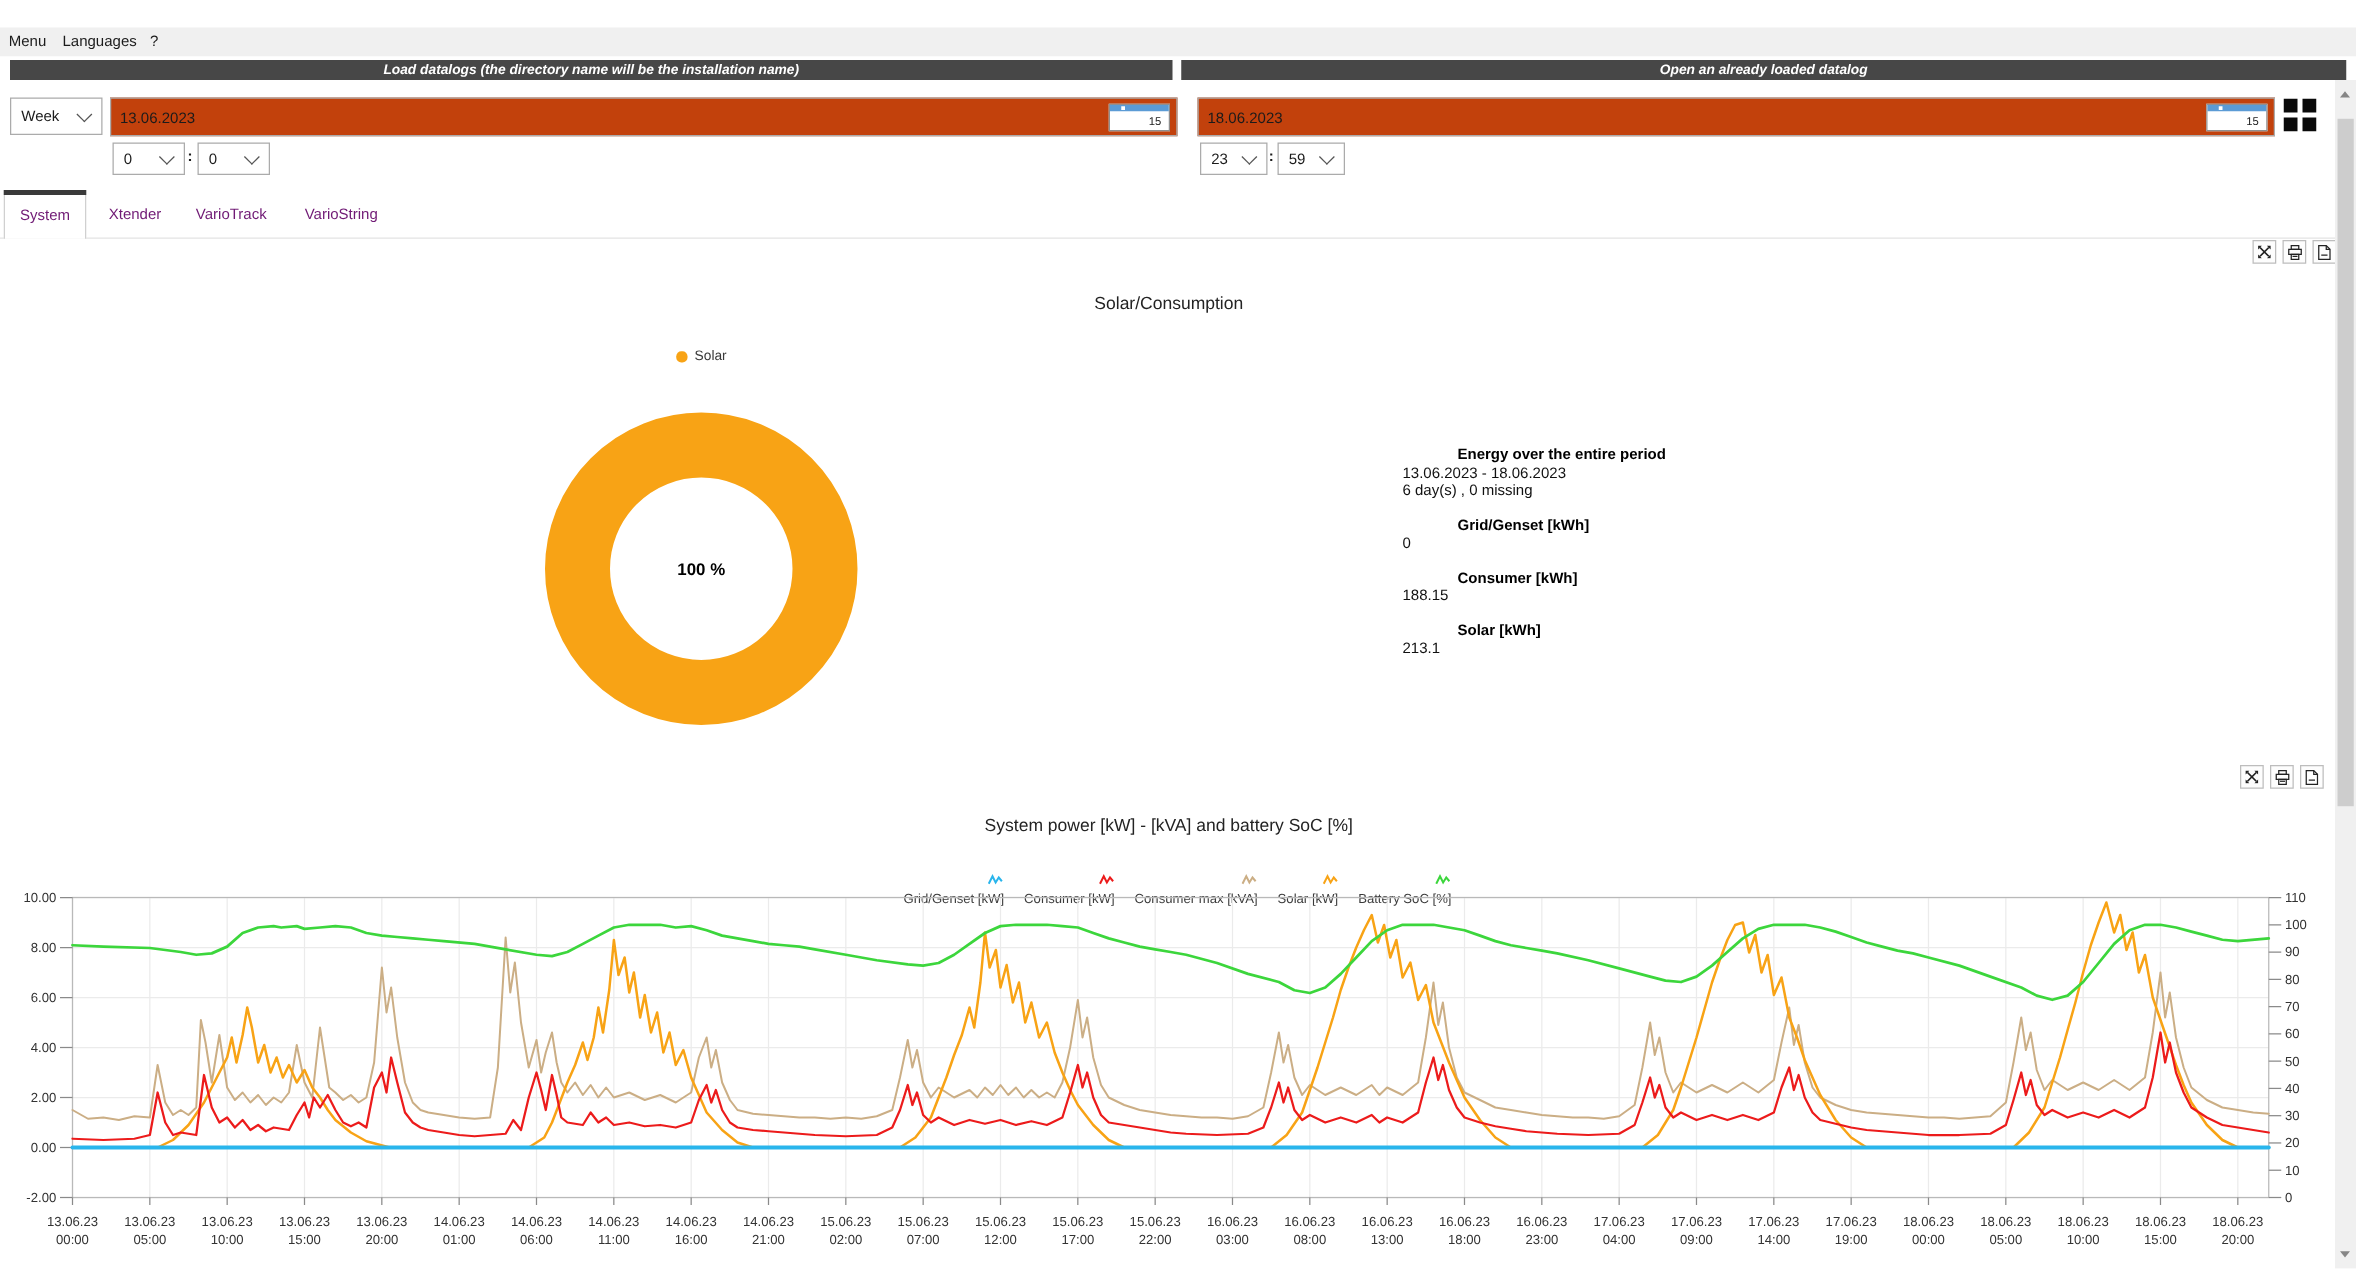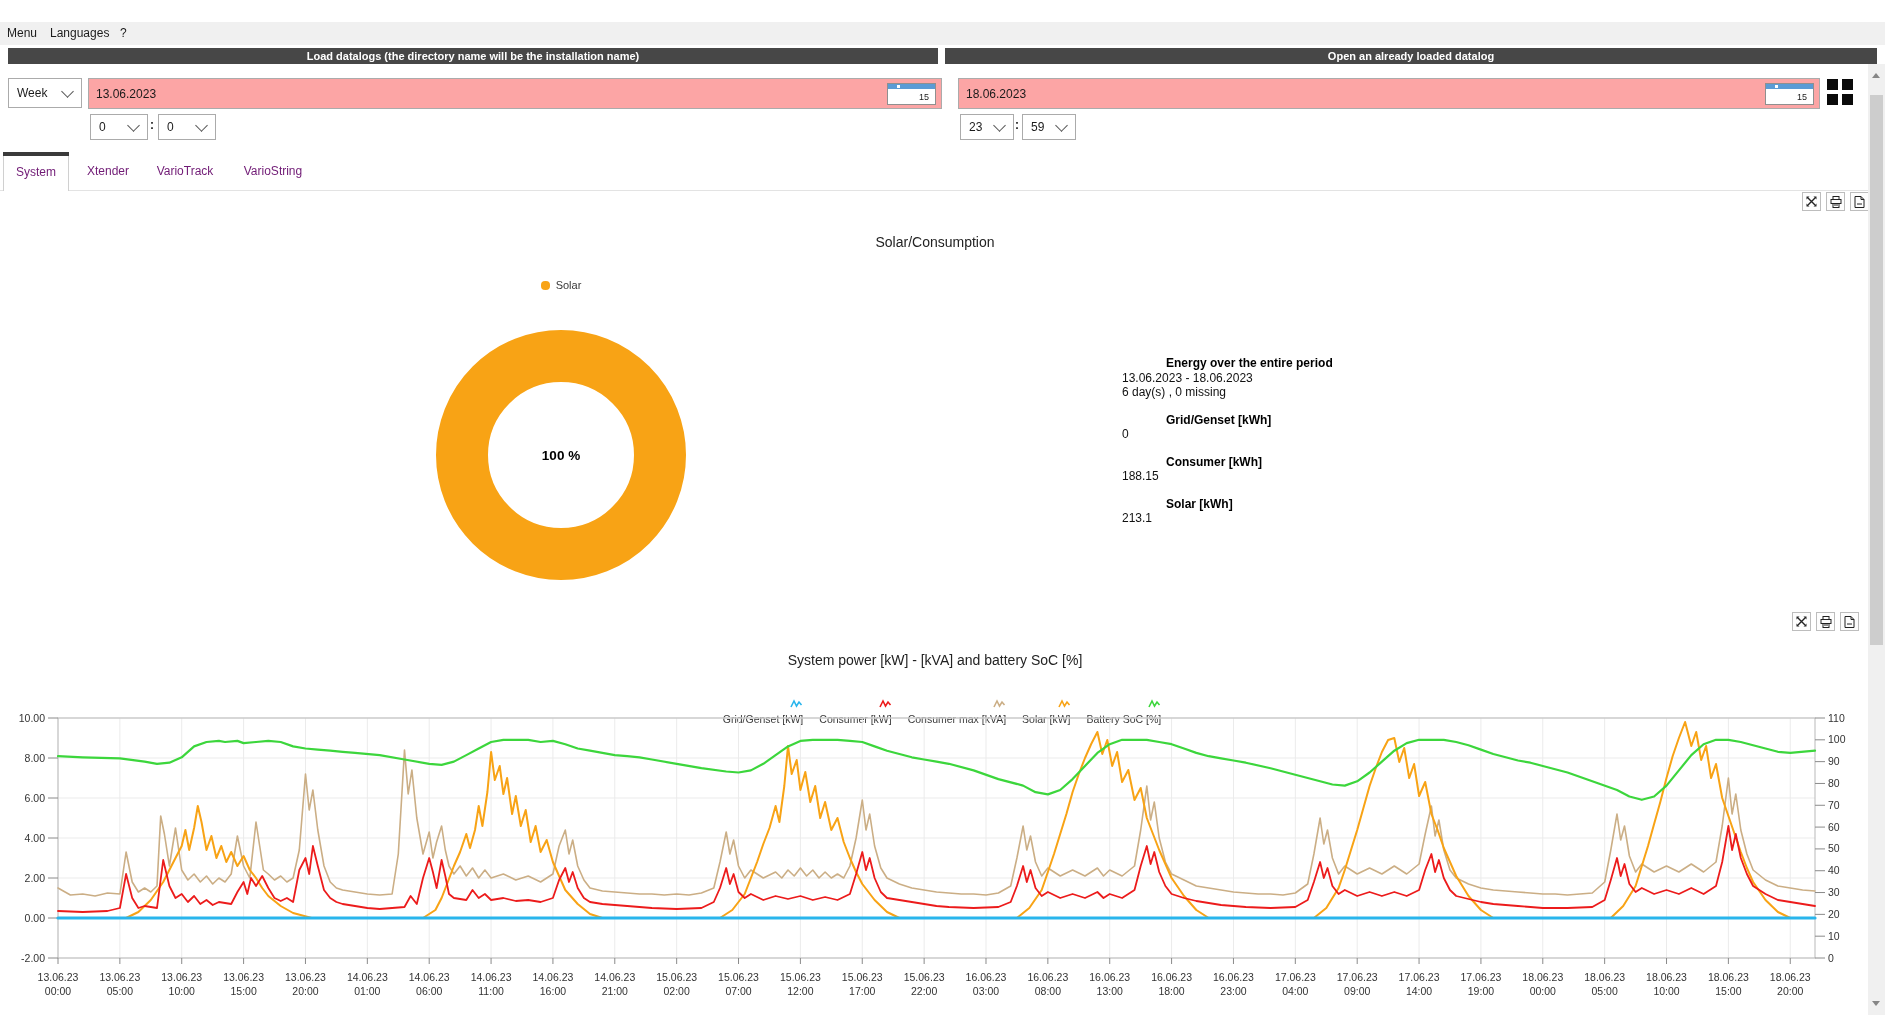--- a/index.html
+++ b/index.html
@@ -14,28 +14,28 @@
   .win-min-glyph{width:10px;height:1px;background:#111;}
   .win-max-glyph{width:9px;height:9px;border:1px solid #111;}
   .win-close-glyph{font-size:14px;line-height:14px;}
 
   
   .menubar{left:0;top:22px;width:1885px;height:23px;background:#f0f0f0;}
   .menu-item{top:0;height:23px;line-height:23px;font-size:12px;color:#1b1b1b;position:absolute;}
 
   
   .bigbtn{top:48px;height:16px;background:#474747;color:#fff;font-size:11px;font-weight:bold;
-          display:flex;align-items:center;justify-content:center;}
+          display:flex;align-items:center;justify-content:center;font-style:italic;}
 
   
   .selbox{border:1px solid #ababab;background:#fff;font-size:12px;display:flex;align-items:center;}
   .selbox .lbl{padding-left:8px;flex:1;}
   .chev{width:8px;height:8px;border-right:1.4px solid #555;border-bottom:1.4px solid #555;
         transform:rotate(45deg);margin-right:9px;margin-top:-4px;}
-  .datefield{border:1px solid #ababab;background:#fca5a5;font-size:12px;display:flex;align-items:center;}
+  .datefield{border:1px solid #ababab;background:#c2410c;font-size:12px;display:flex;align-items:center;}
   .datefield .val{padding-left:7px;flex:1;}
   .calicon{width:22px;height:20px;border:1px solid #8f8f8f;background:#fff;margin-right:5px;position:relative;
            font-size:9px;display:flex;align-items:flex-end;justify-content:center;color:#222;padding-left:25px;}
   .calicon .top{position:absolute;left:0;top:0;width:100%;height:5px;background:#5b9bd5;}
   .calicon .dot{position:absolute;left:9px;top:1px;width:3px;height:3px;background:#fff;}
   .calicon .num{line-height:13px;}
   .colon{font-size:12px;font-weight:bold;}
   .gridicon{display:grid;grid-template-columns:11px 11px;grid-template-rows:11px 11px;gap:4px;}
   .gridicon div{background:#0a0a0a;}
 

